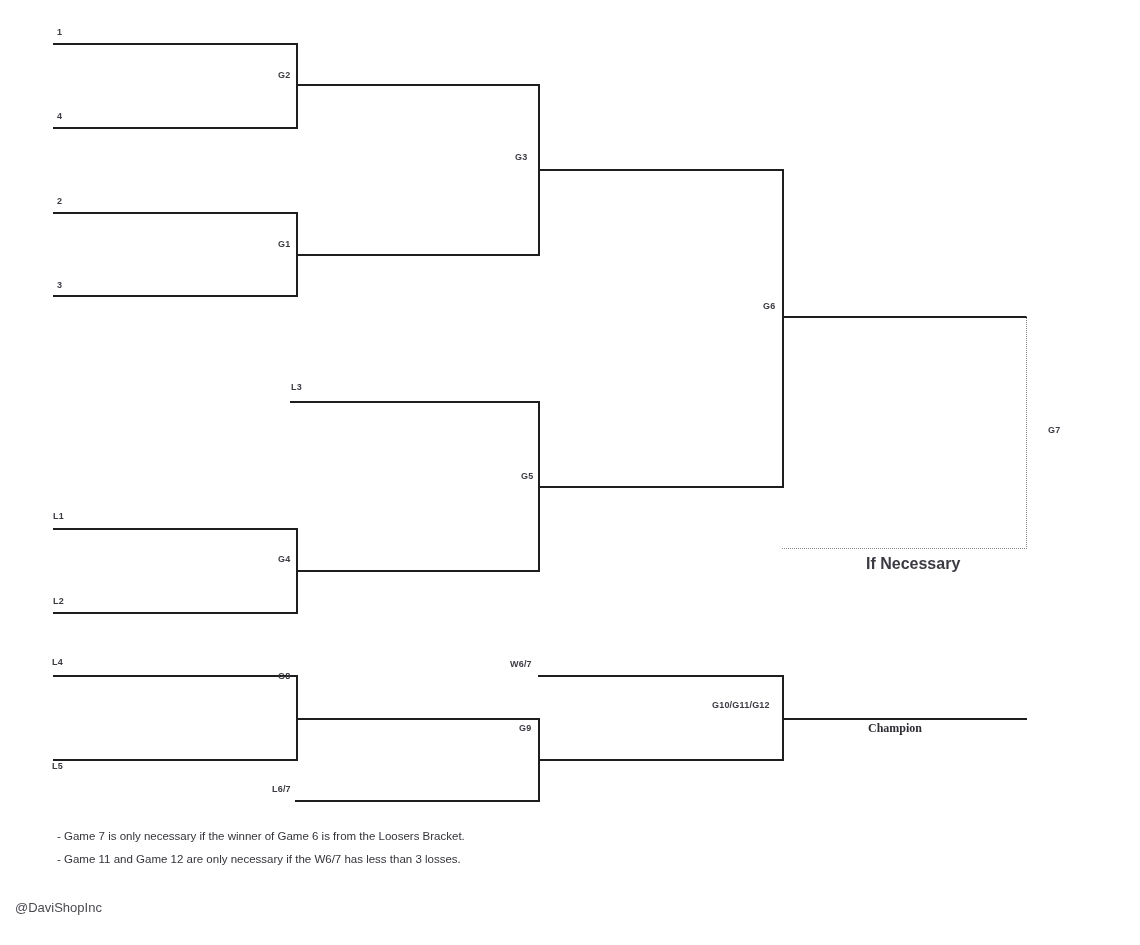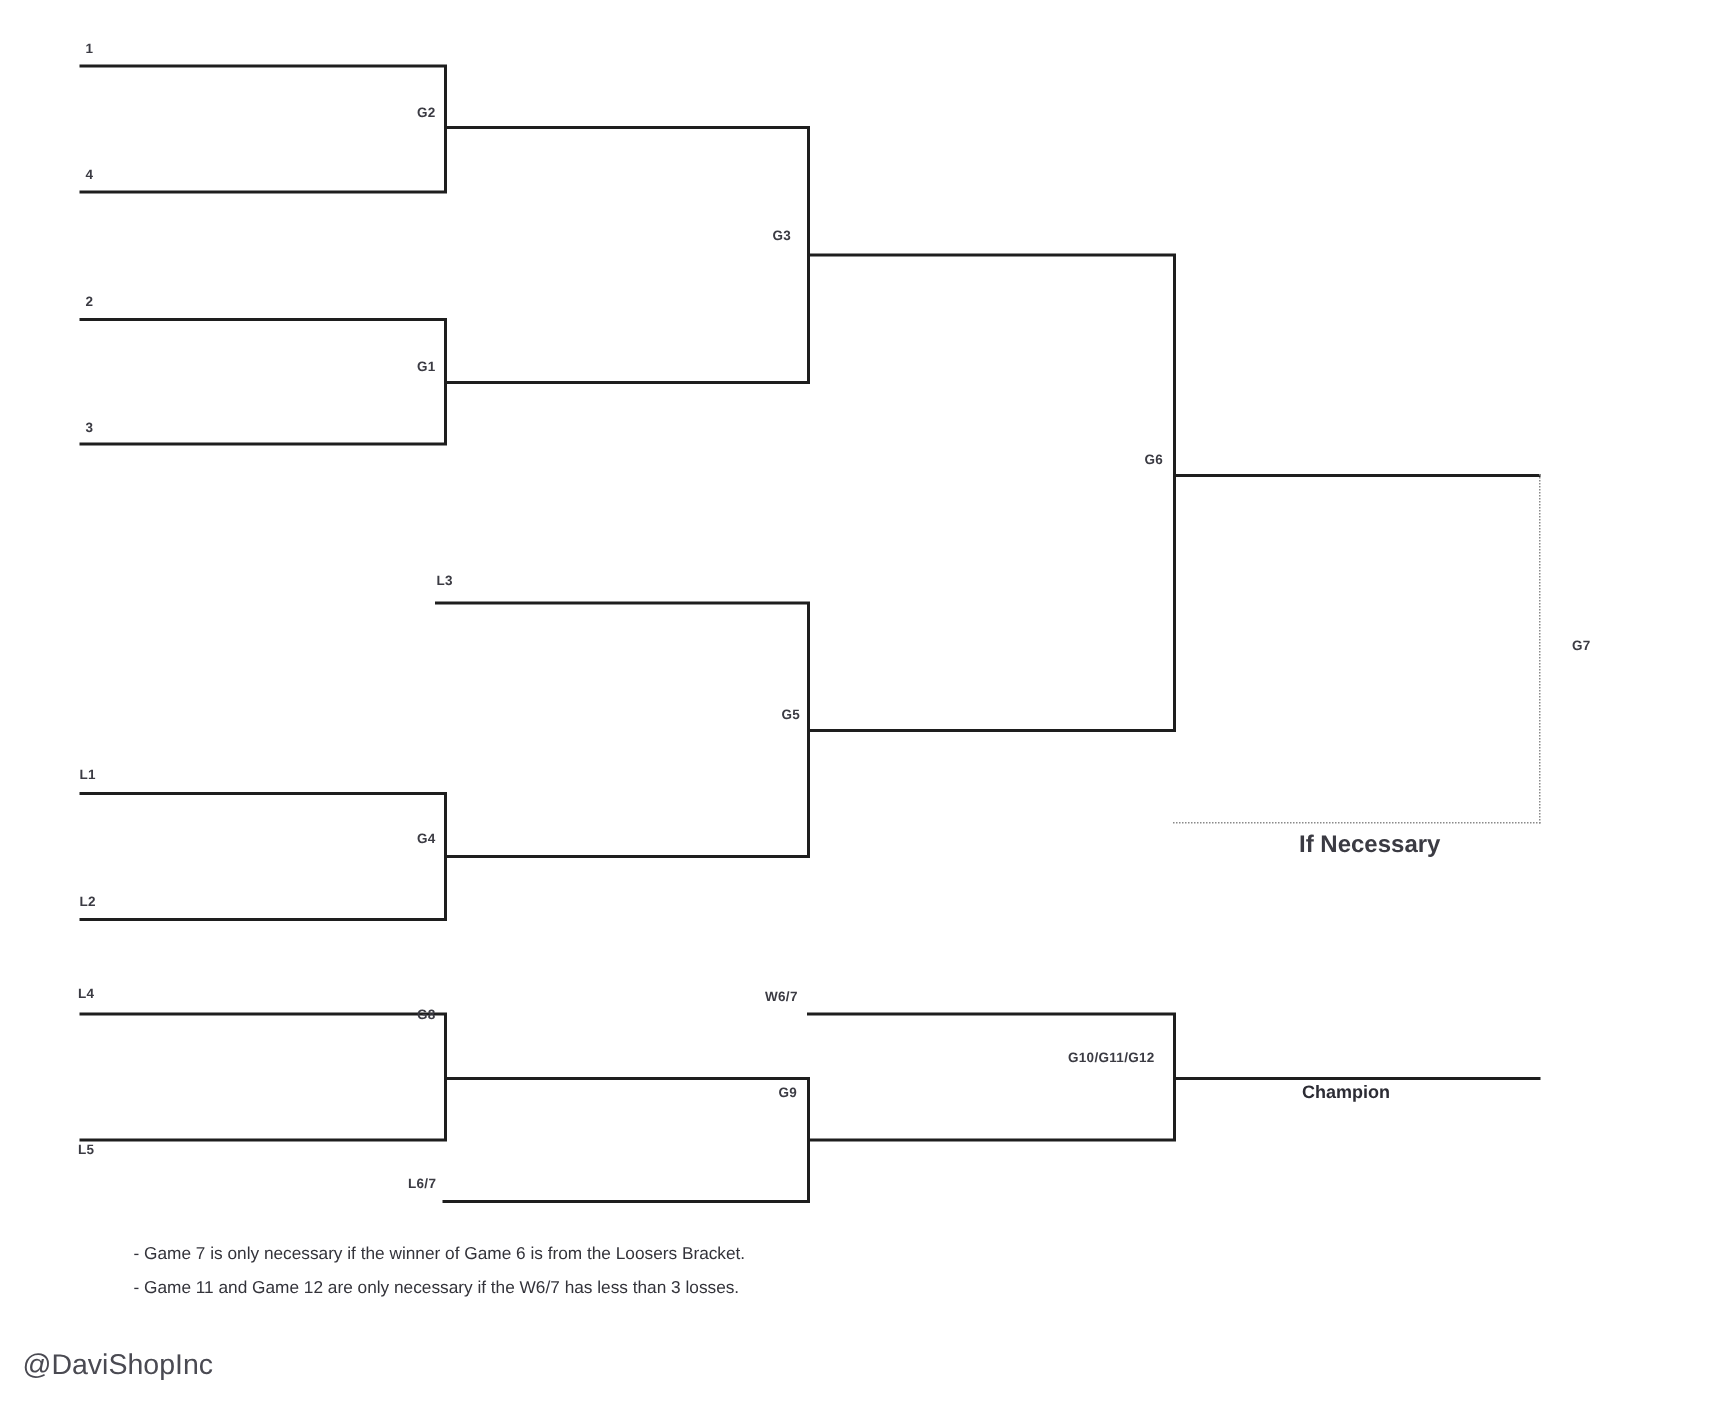--- a/index.html
+++ b/index.html
@@ -8,24 +8,24 @@
     font-family:"Liberation Sans",sans-serif;
   }
   .hl{position:absolute;height:2px;background:#1e1e1e;}
   .vl{position:absolute;width:2px;background:#1e1e1e;}
   .hl-dot{position:absolute;height:0;border-top:1px dotted #8a8a8a;}
   .vl-dot{position:absolute;width:0;border-left:1px dotted #8a8a8a;}
   .lbl{
     position:absolute;font-size:9px;font-weight:700;color:#3b3b43;
     letter-spacing:.2px;white-space:nowrap;line-height:1;
   }
-  .lbl-big{position:absolute;font-size:12px;font-weight:700;color:#2c2c34;white-space:nowrap;line-height:1;}
+  .lbl-big{position:absolute;font-size:12px;font-weight:700;color:#2c2c34;white-space:nowrap;line-height:1;font-family:Liberation Serif, serif;}
   .lbl-mid{position:absolute;font-size:16px;font-weight:600;color:#3b3b43;white-space:nowrap;line-height:1;}
-  .note{position:absolute;font-size:11.5px;color:#33333a;white-space:nowrap;line-height:1.2;margin-left:32px;}
-  .footer{position:absolute;font-size:19px;color:#4a4a52;white-space:nowrap;line-height:1;}
+  .note{position:absolute;font-size:11.5px;color:#33333a;white-space:nowrap;line-height:1.2;}
+  .footer{position:absolute;font-size:13px;color:#4a4a52;white-space:nowrap;line-height:1;}
 </style>
 </head>
 <body>
 
 <div class="stage">
 
   <span class="lbl" style="left:57px;top:28px">1</span>
   <div class="hl" style="left:53px;top:43px;width:243px"></div>
   <span class="lbl" style="left:57px;top:112px">4</span>
   <div class="hl" style="left:53px;top:127px;width:243px"></div>

